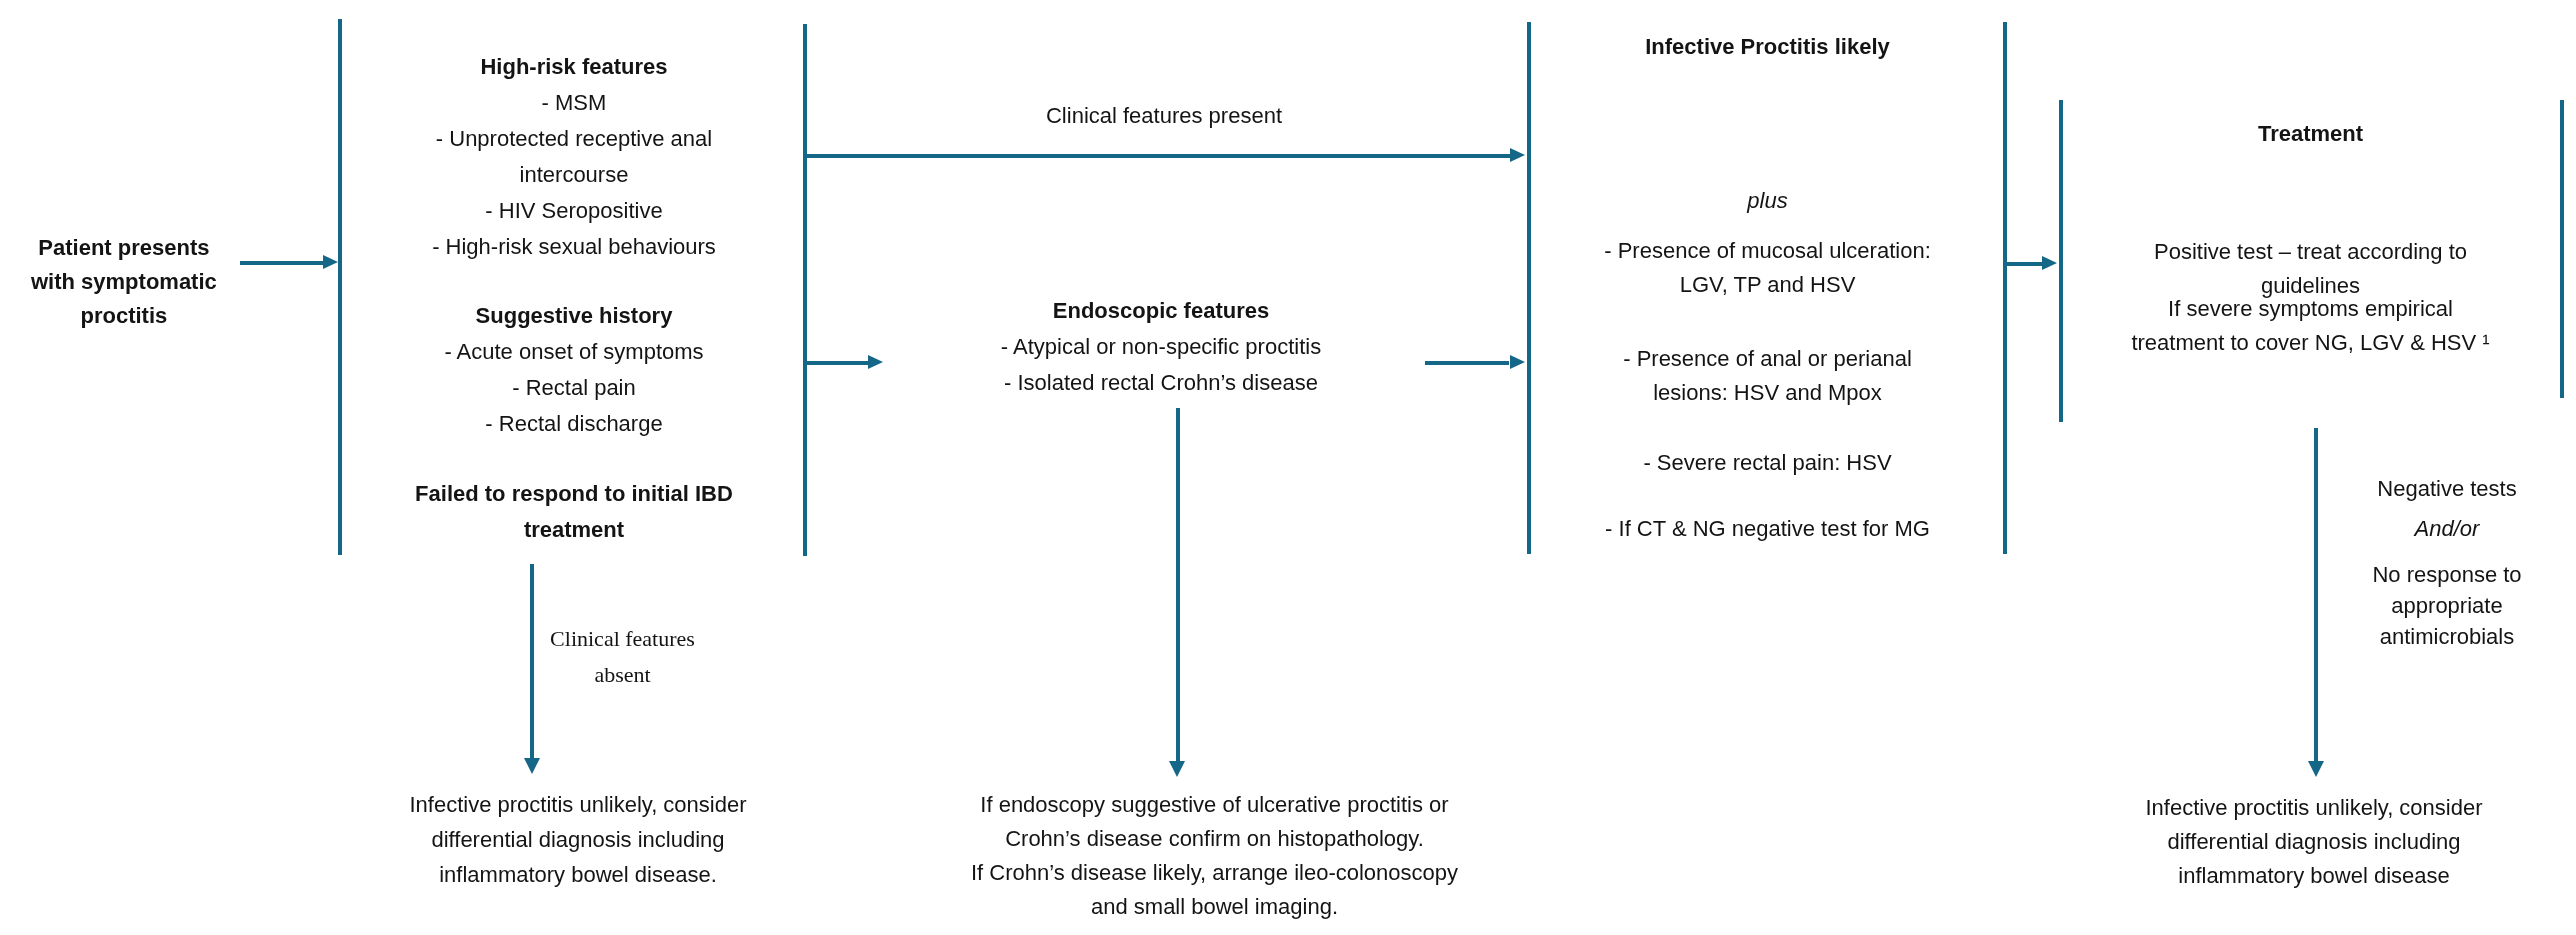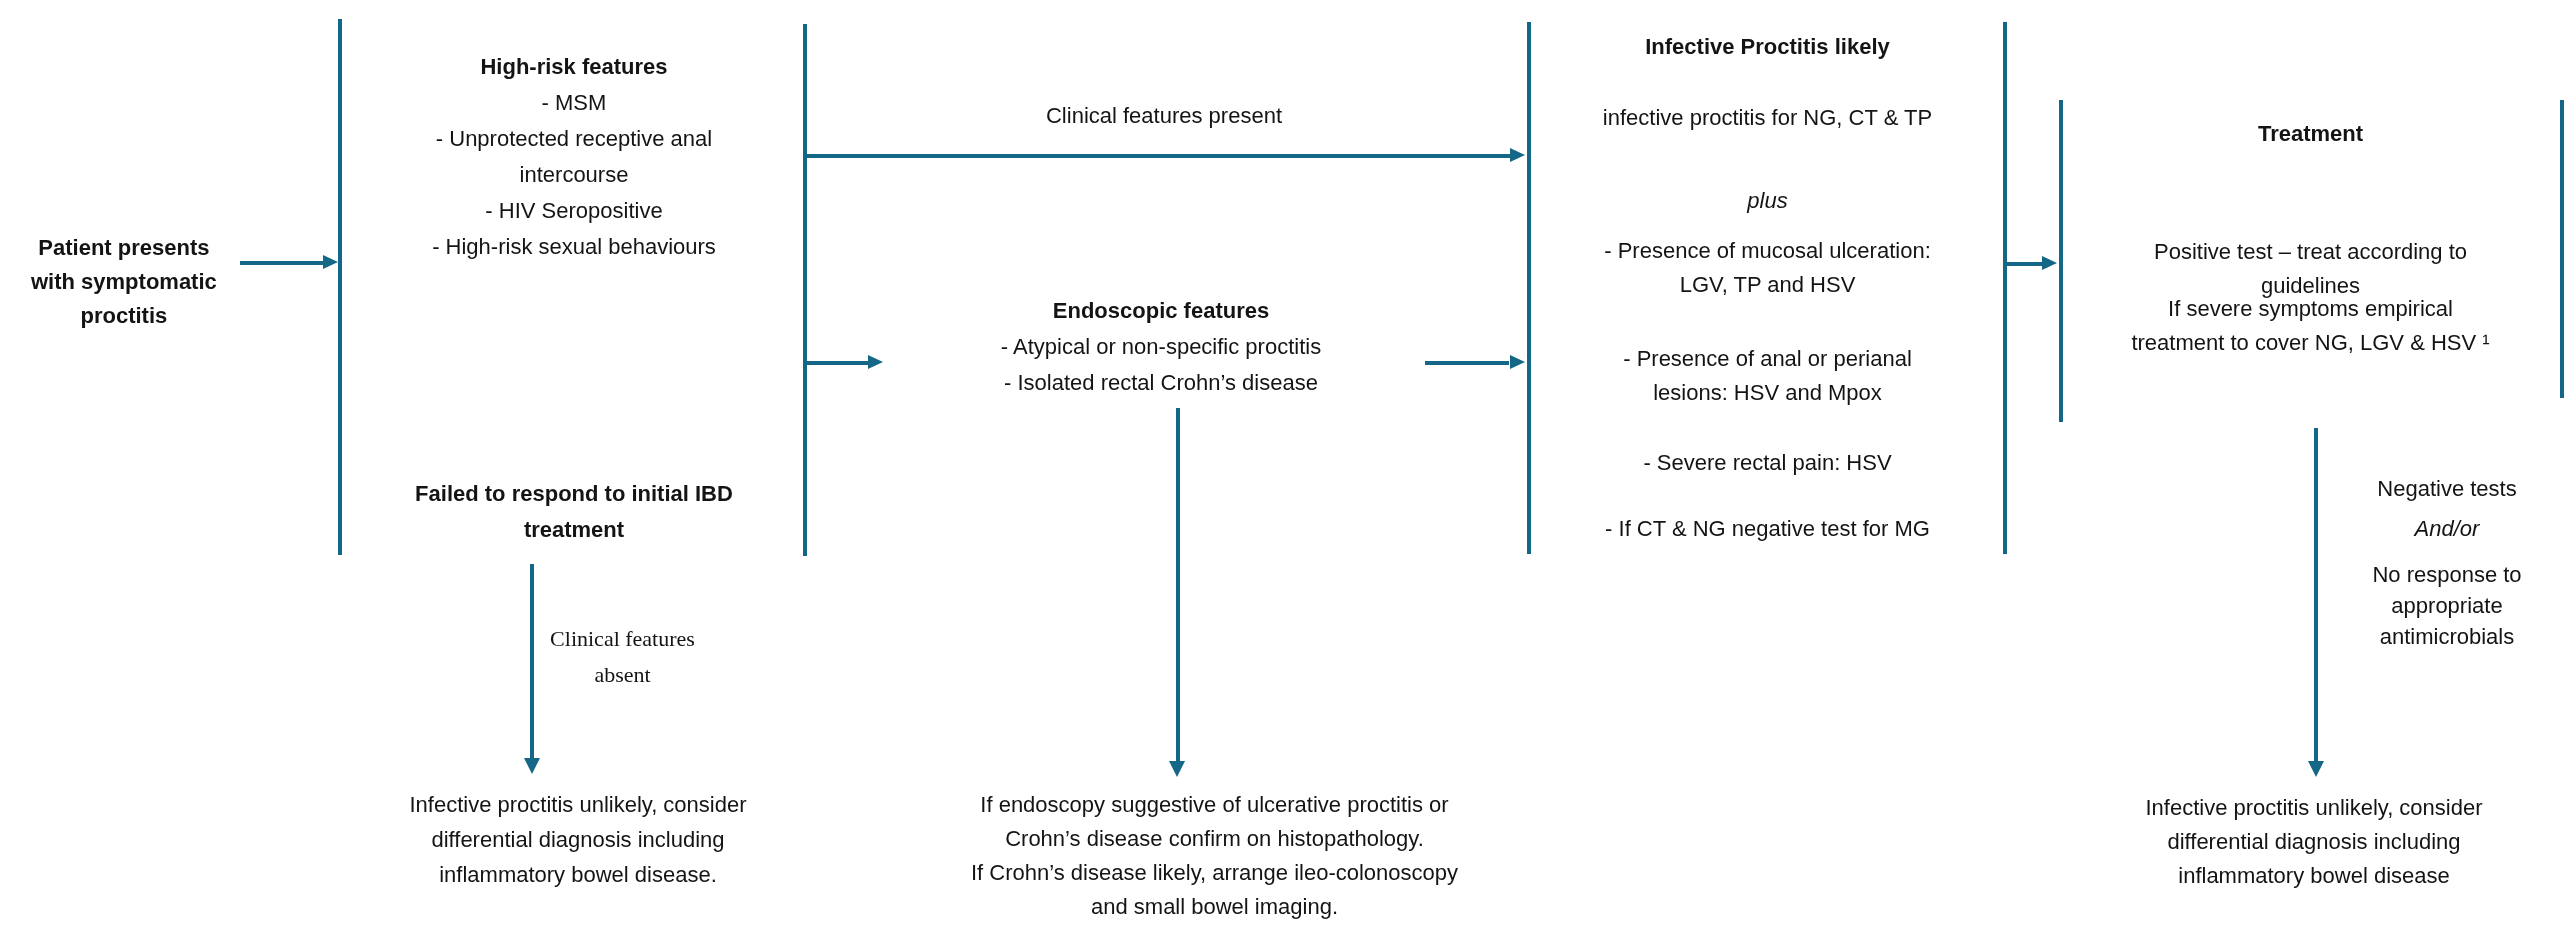--- a/index.html
+++ b/index.html
@@ -89,20 +89,26 @@
     </div>
 
   <div class="block" style="left:346px;top:49px;width:456px;">
       <div class="tline b">High-risk features</div>
       <div class="tline">- MSM</div>
       <div class="tline">- Unprotected receptive anal</div>
       <div class="tline">intercourse</div>
       <div class="tline">- HIV Seropositive</div>
       <div class="tline">- High-risk sexual behaviours</div>
     </div>
+  <div class="block" style="left:346px;top:298px;width:456px;">
+      <div class="tline b">Suggestive history</div>
+      <div class="tline">- Acute onset of symptoms</div>
+      <div class="tline">- Rectal pain</div>
+      <div class="tline">- Rectal discharge</div>
+    </div>
   <div class="block" style="left:346px;top:476px;width:456px;">
       <div class="tline b">Failed to respond to initial IBD</div>
       <div class="tline b">treatment</div>
     </div>
 
   <div class="block" style="left:939px;top:98px;width:450px;">
       <div class="tline">Clinical features present</div>
     </div>
 
   <div class="block" style="left:539px;top:621px;width:167px;font-family:Liberation Serif, serif;">
@@ -113,21 +119,20 @@
   <div class="block" style="left:911px;top:293px;width:500px;">
       <div class="tline b">Endoscopic features</div>
       <div class="tline">- Atypical or non-specific proctitis</div>
       <div class="tline">- Isolated rectal Crohn’s disease</div>
     </div>
 
   <div class="block lh62" style="left:1537px;top:30px;width:461px;">
       <div class="tline b">Infective Proctitis likely</div>
     </div>
   <div class="block lh62" style="left:1537px;top:101px;width:461px;">
-      <div class="tline">infective proctitis for NG, CT &amp; TP</div>
     </div>
   <div class="block lh62" style="left:1537px;top:184px;width:461px;">
       <div class="tline i">plus</div>
     </div>
   <div class="block lh62" style="left:1537px;top:234px;width:461px;">
       <div class="tline">- Presence of mucosal ulceration:</div>
       <div class="tline">LGV, TP and HSV</div>
     </div>
   <div class="block lh62" style="left:1537px;top:342px;width:461px;">
       <div class="tline">- Presence of anal or perianal</div>

